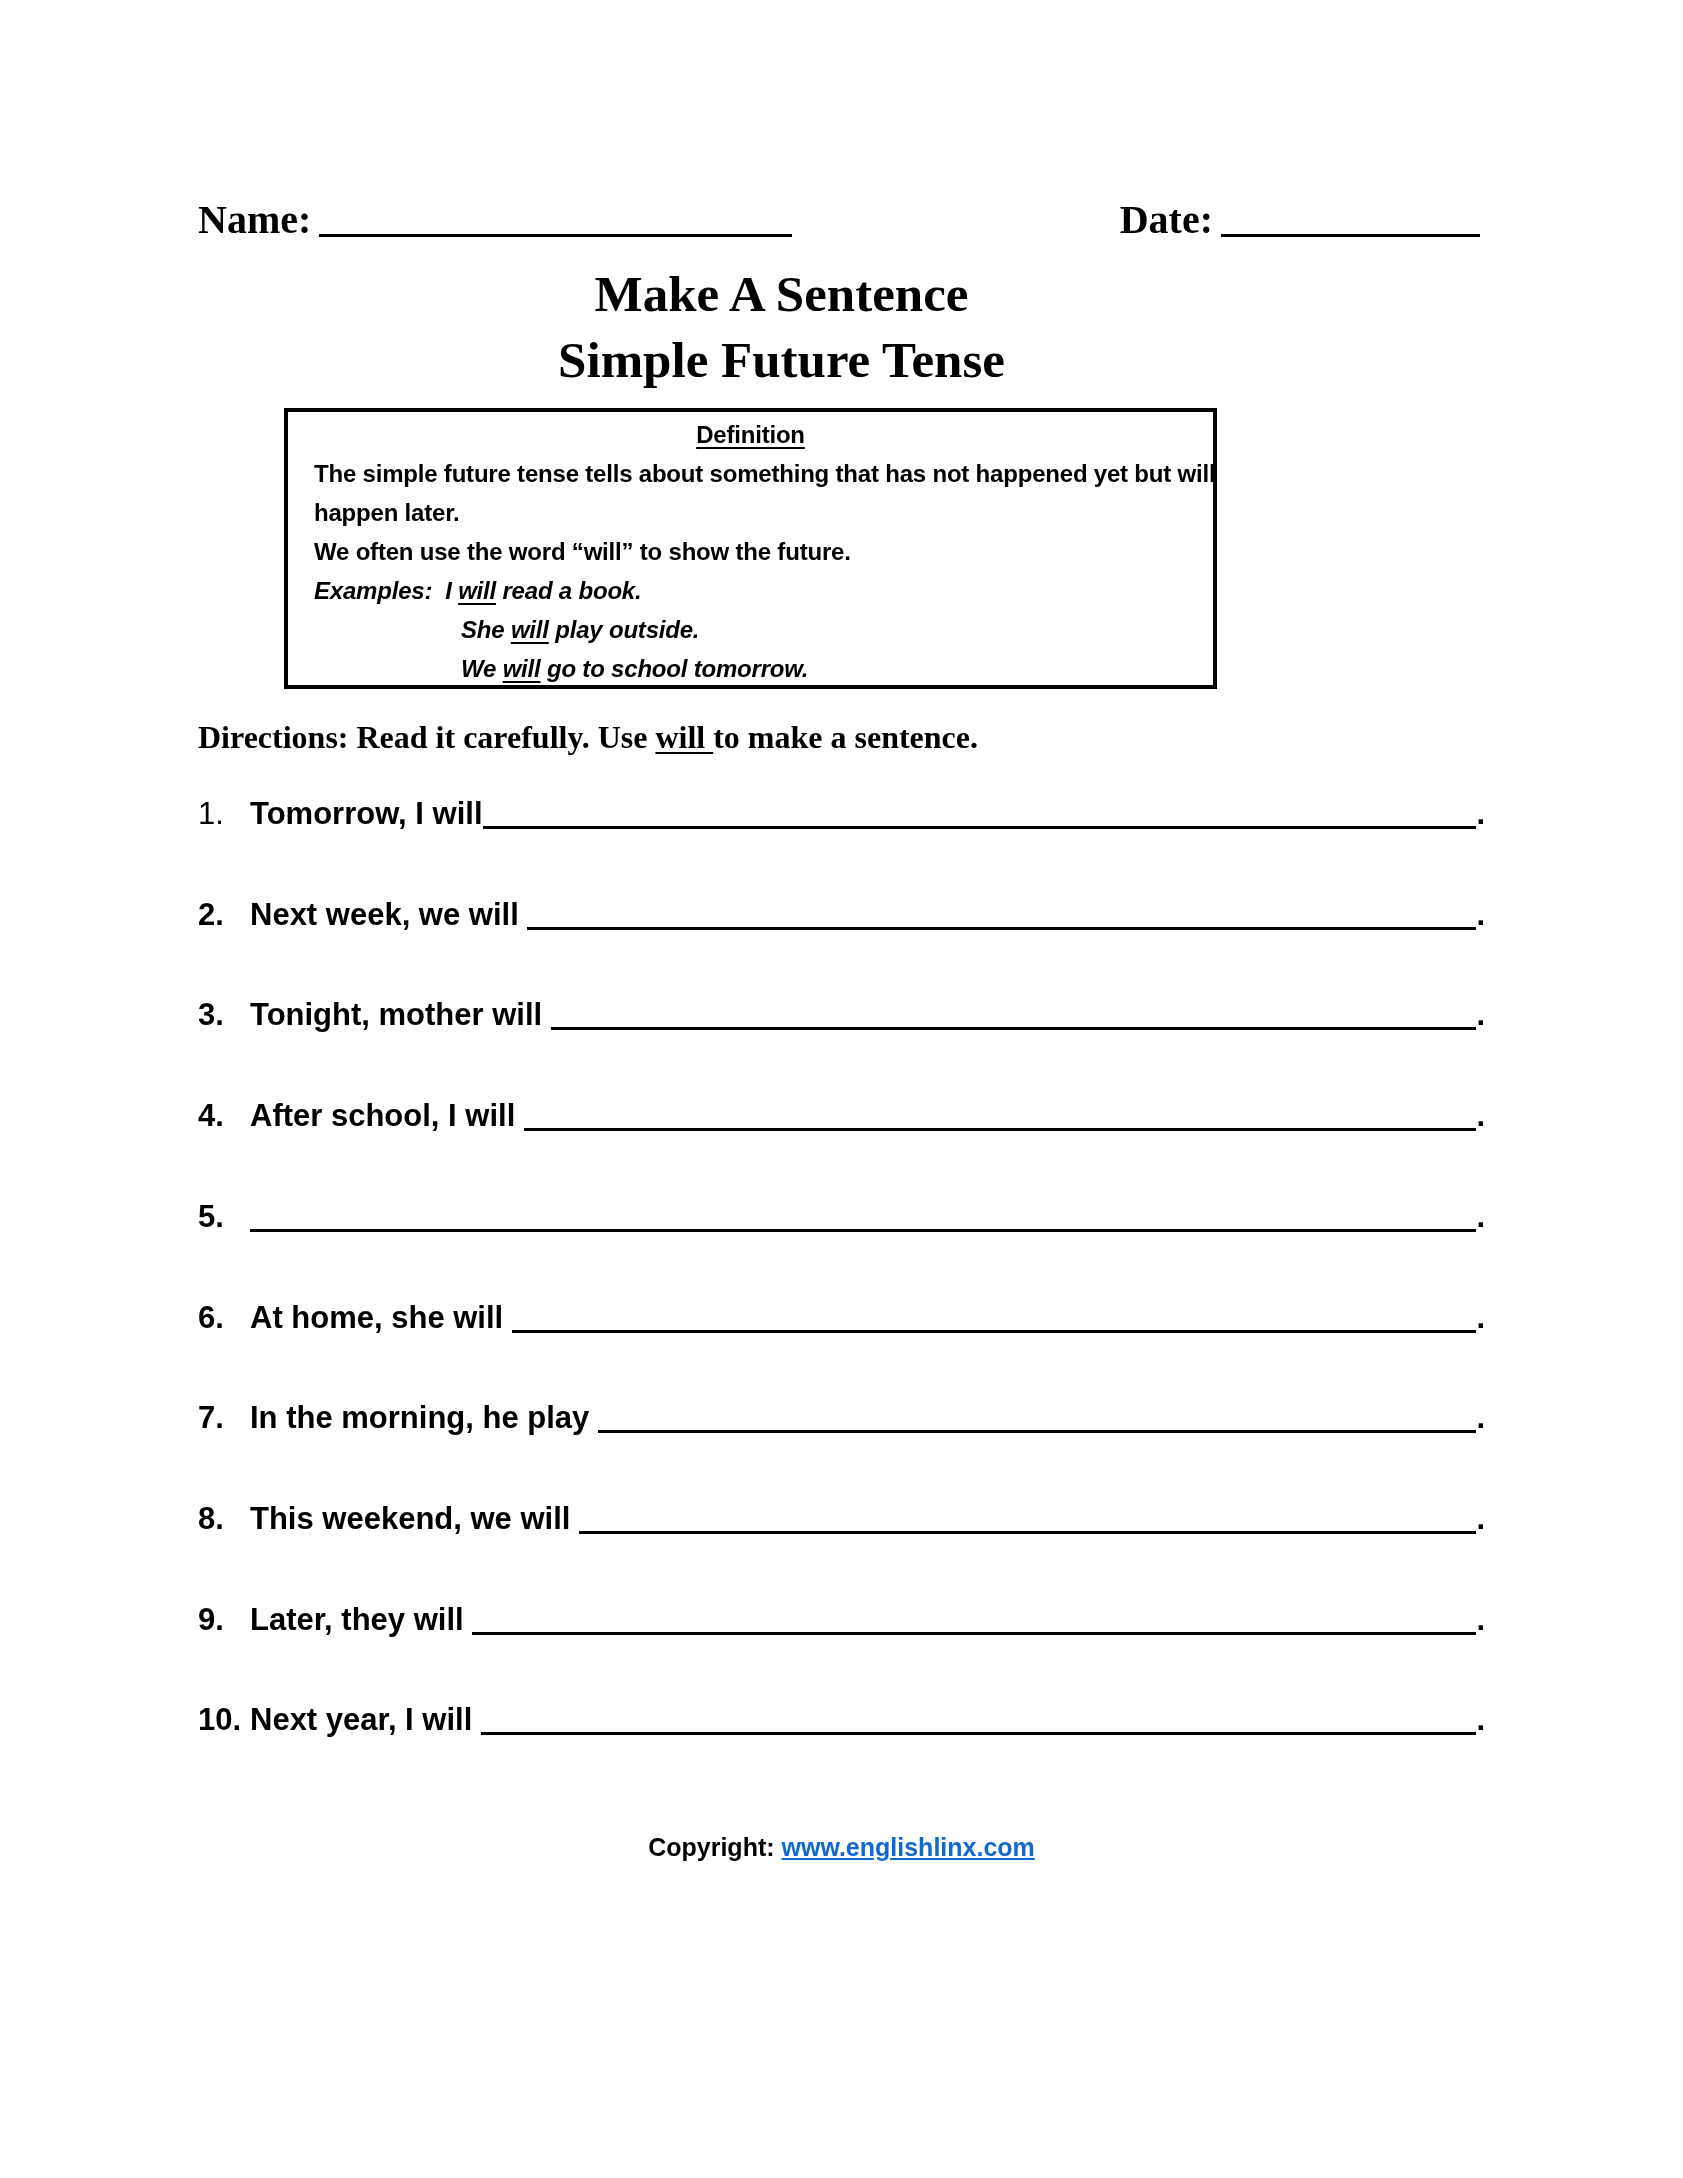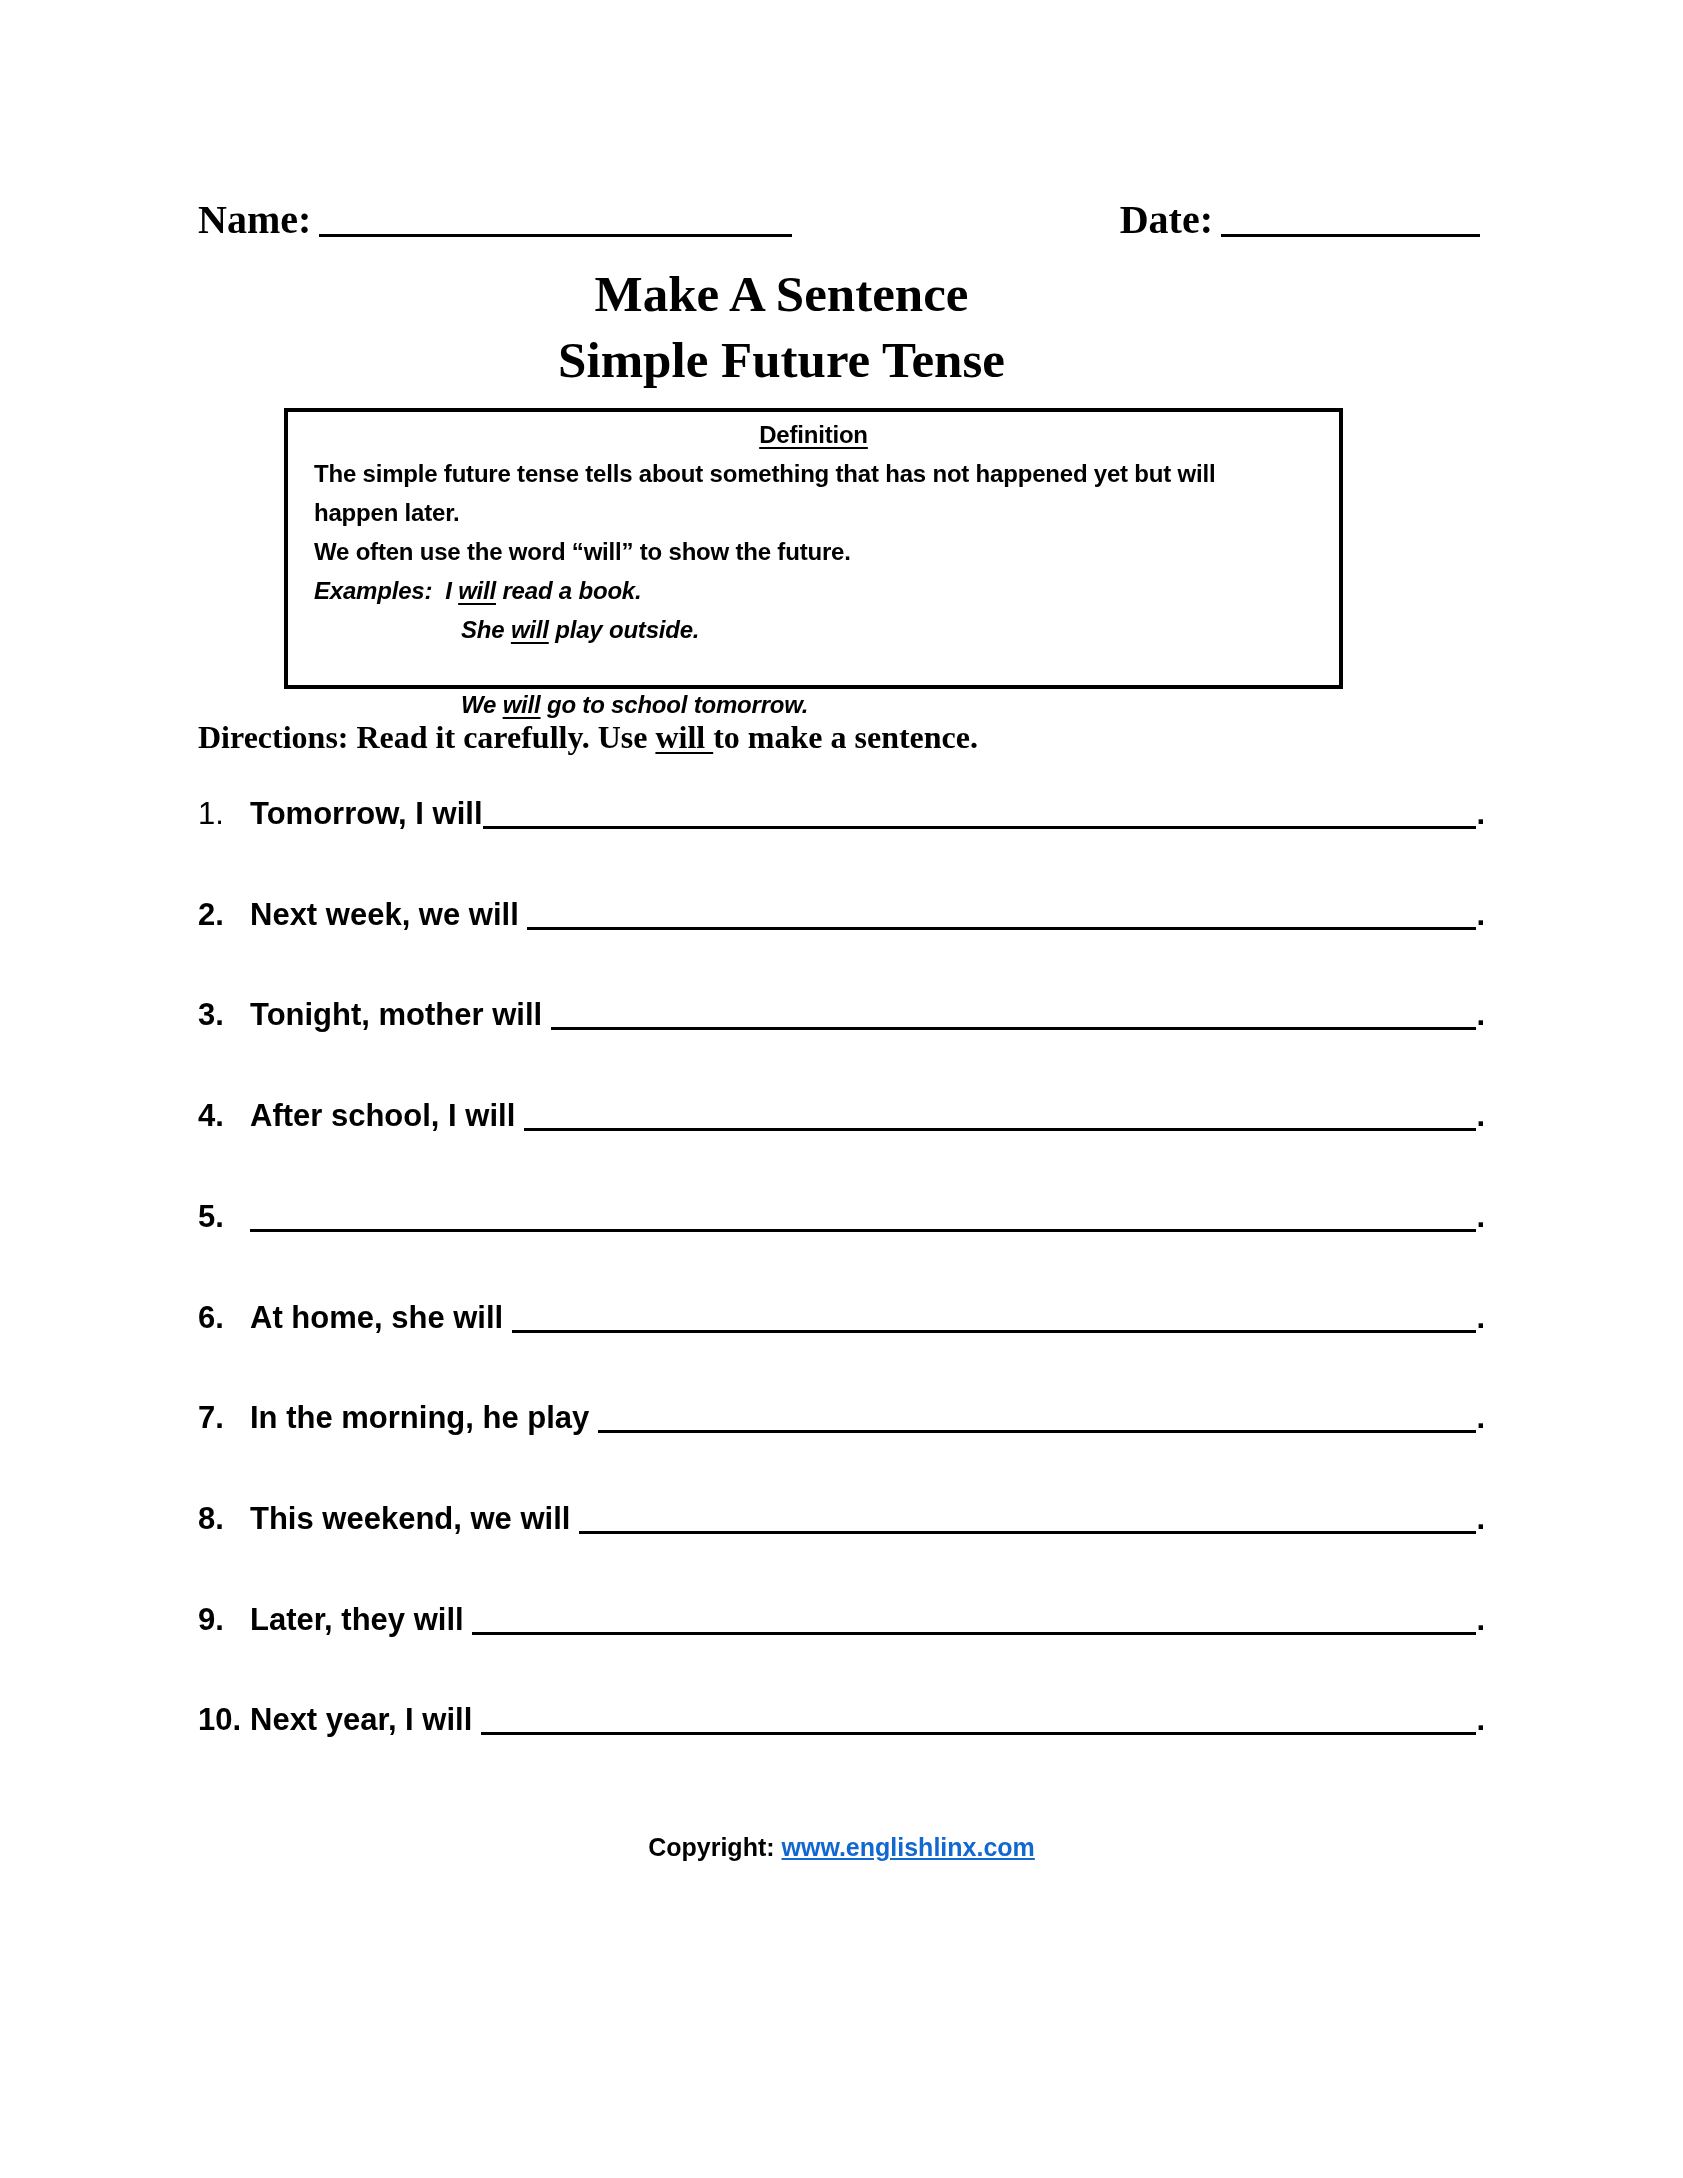--- a/index.html
+++ b/index.html
@@ -27,21 +27,21 @@
 
   
   .title{
     position:absolute;left:0;top:261px;width:1563px;margin:0;
     text-align:center;font-family:"Liberation Serif",serif;
     font-weight:bold;font-size:51px;line-height:66px;color:#000;
   }
 
   
   .def-box{
-    position:absolute;left:284px;top:408px;width:1059px;height:281px;
+    position:absolute;left:284px;top:408px;width:933px;height:281px;
     box-sizing:border-box;border:4px solid #000;
     padding:3px 26px;
     font-weight:bold;font-size:24px;line-height:39px;
     letter-spacing:-0.2px;
   }
   .def-heading{text-align:center;text-decoration:underline;text-decoration-thickness:2px;text-underline-offset:4px;}
   .def-line{white-space:nowrap;}
   .def-line span{white-space:pre;}
   .def-line.italic{font-style:italic;}
   .u{text-decoration:underline;text-decoration-thickness:2px;text-underline-offset:4px;}
@@ -96,21 +96,21 @@
   </h1>
 
   <div class="def-box">
     <div class="def-heading">Definition</div>
     <div>
         <div class="def-line"><span>The simple future tense tells about something that has not happened yet but will</span></div>
         <div class="def-line"><span>happen later.</span></div>
         <div class="def-line"><span>We often use the word “will” to show the future.</span></div>
         <div class="def-line italic"><span>Examples:  I </span><span class="u">will</span><span> read a book.</span></div>
         <div class="def-line italic" style="padding-left: 147px;"><span>She </span><span class="u">will</span><span> play outside.</span></div>
-        <div class="def-line italic" style="padding-left: 147px; margin-top: 36px;"><span>We </span><span class="u">will</span><span> go to school tomorrow.</span></div>
+        <div class="def-line italic" style="padding-left: 147px;"><span>We </span><span class="u">will</span><span> go to school tomorrow.</span></div>
       </div>
   </div>
 
   <div class="directions"><span>Directions: Read it carefully. Use </span><span class="u">will </span><span>to make a sentence.</span></div>
 
   <div>
       <div class="item-row" style="top: 792px;">
         <span class="num normal">1.</span>
         <span class="item-text">Tomorrow, I will</span>
         <span class="grow"></span>

